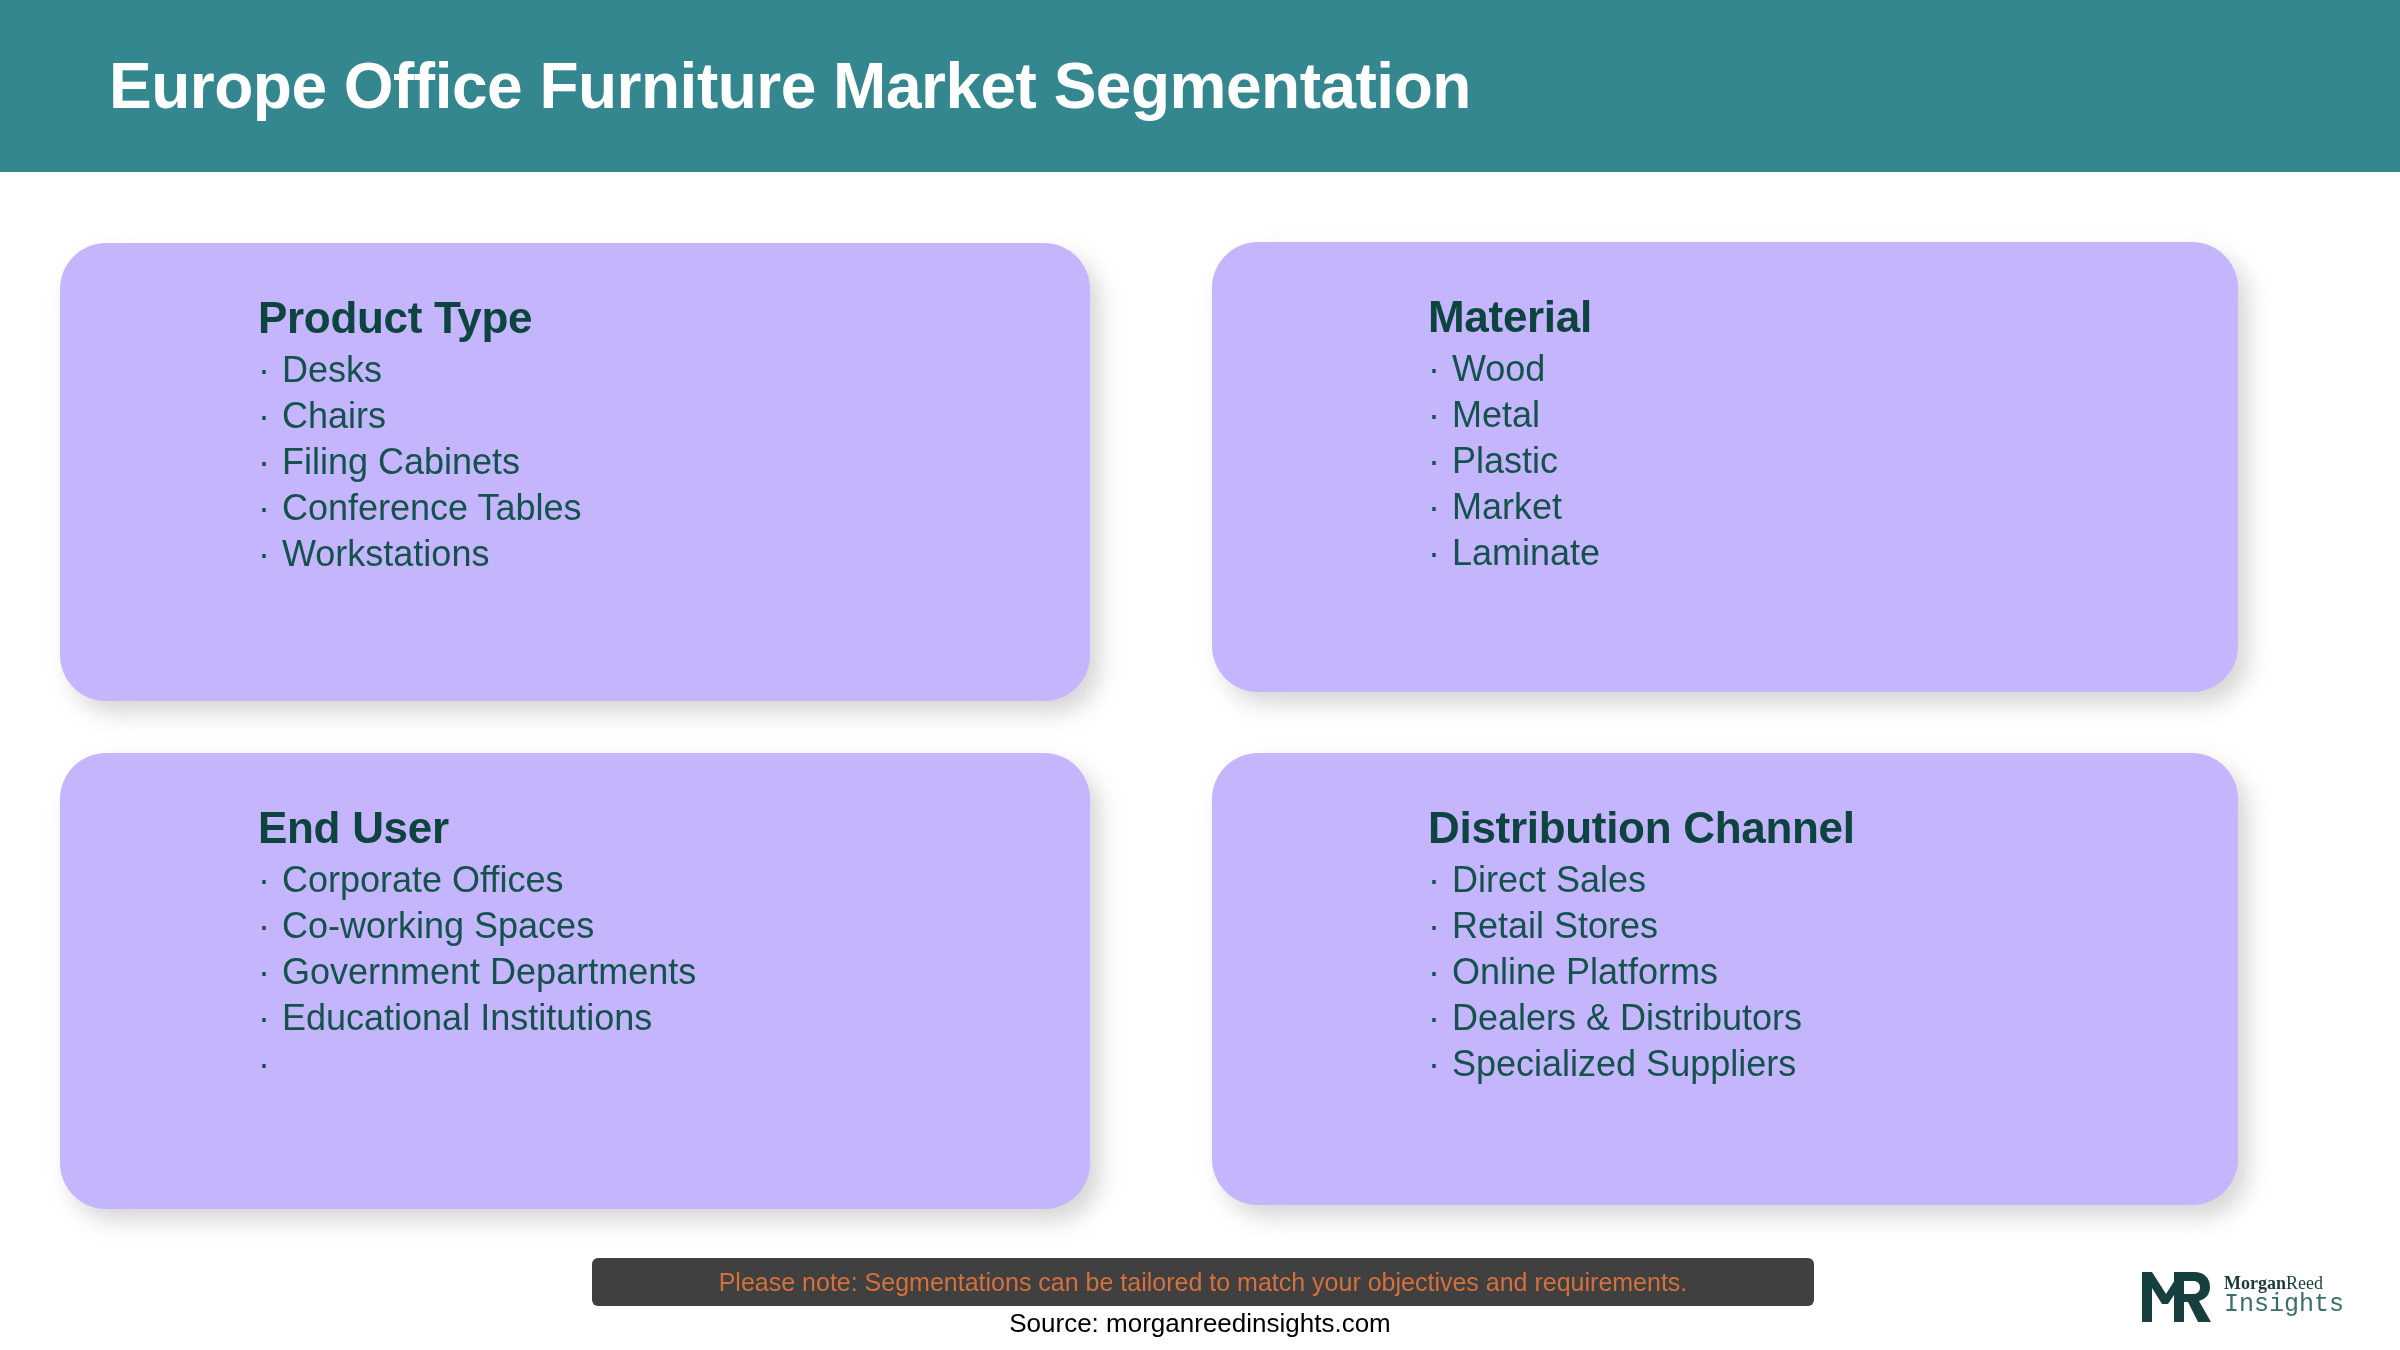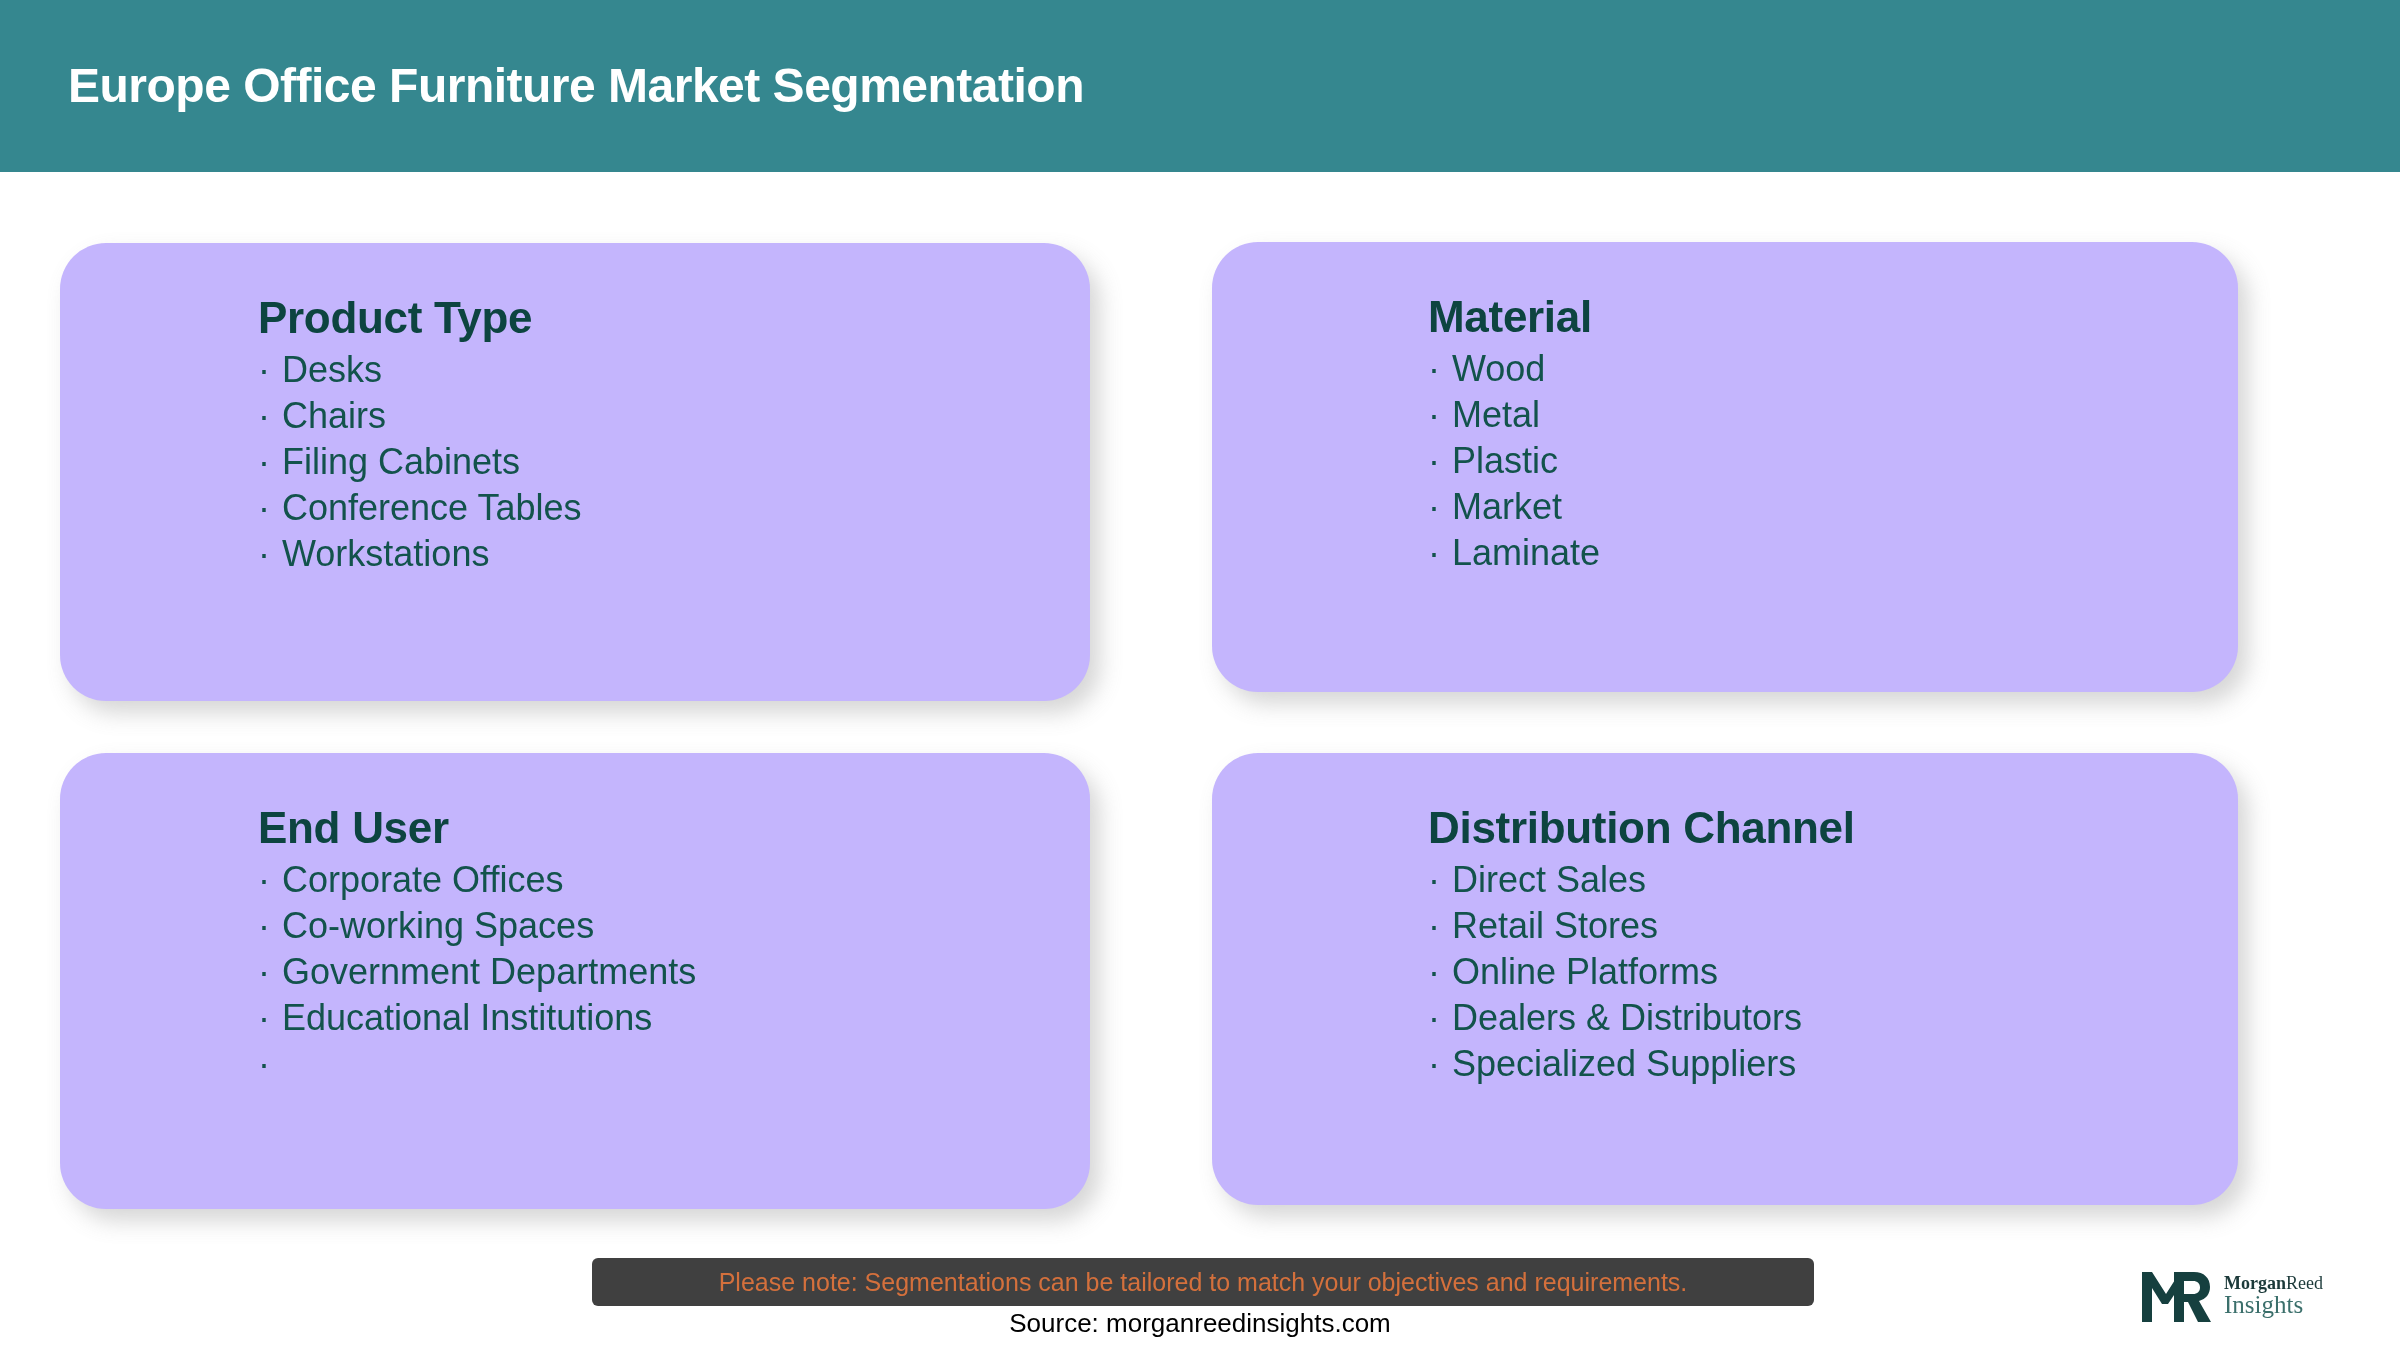--- a/index.html
+++ b/index.html
@@ -21,23 +21,23 @@
     position: absolute;
     left: 0;
     top: 0;
     width: 2400px;
     height: 172px;
     background: #35878f;
     display: flex;
     align-items: center;
   }
   .header-title {
-    margin-left: 68px;
+    margin-left: 109px;
     color: #ffffff;
-    font-size: 48px;
+    font-size: 64px;
     font-weight: bold;
     letter-spacing: -0.5px;
     line-height: 1;
     white-space: nowrap;
   }
 
   
   .cards {
     position: absolute;
     left: 0;
@@ -137,21 +137,21 @@
     line-height: 1.02;
   }
   .logo-line-1 {
     font-family: "Liberation Serif", "DejaVu Serif", serif;
     font-size: 18px;
     color: #1c3a3a;
     white-space: nowrap;
   }
   .logo-line-1 .lw-bold { font-weight: bold; }
   .logo-line-2 {
-    font-family: Liberation Serif, serif;
+    font-family: Liberation Mono, monospace;
     font-size: 25px;
     color: #3b6f6b;
     white-space: nowrap;
   }
 </style>
 </head>
 <body>
 
 <div class="header-bar">
   <div class="header-title">Europe Office Furniture Market Segmentation</div>

